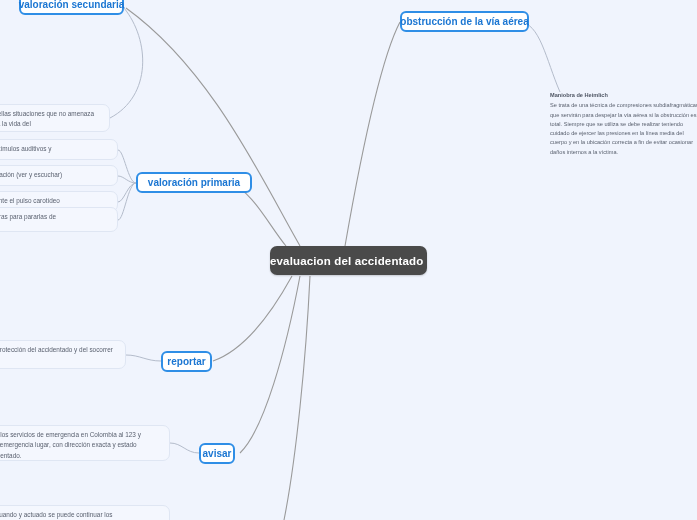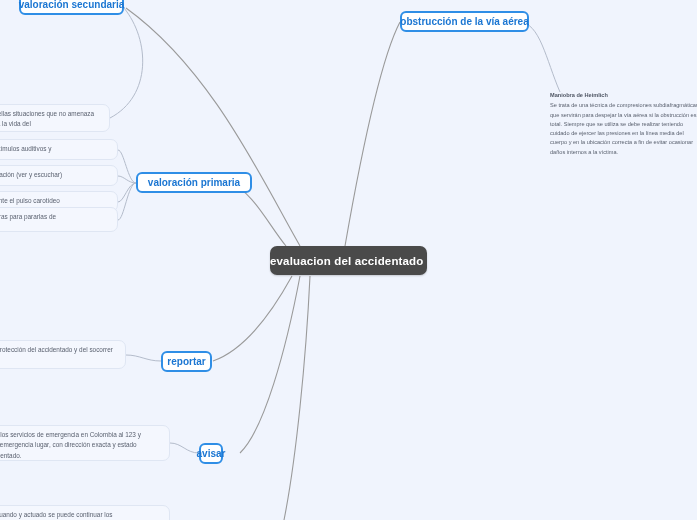--- a/index.html
+++ b/index.html
@@ -64,21 +64,21 @@
     padding: 0 9px;
     box-sizing: border-box;
     white-space: nowrap;
     height: 21px;
     z-index: 5;
   }
   .topic-node.n-secundaria { left: 19px;  top: -6px;  width: 105px; }
   .topic-node.n-obstruccion{ left: 400px; top: 11px;  width: 129px; }
   .topic-node.n-primaria   { left: 136px; top: 172px; width: 116px;  }
   .topic-node.n-proteger   { left: 161px; top: 351px; width: 51px;  }
-  .topic-node.n-avisar     { left: 199px; top: 443px; width: 24px;  }
+  .topic-node.n-avisar     { left: 199px; top: 443px; width: 36px;  }
 
   
   .note-box {
     position: absolute;
     background: #f4f7fe;
     border: 1px solid #dfe6f3;
     border-radius: 7px;
     box-sizing: border-box;
     padding: 4px 7px 5px 7px;
     color: #5b6270;

